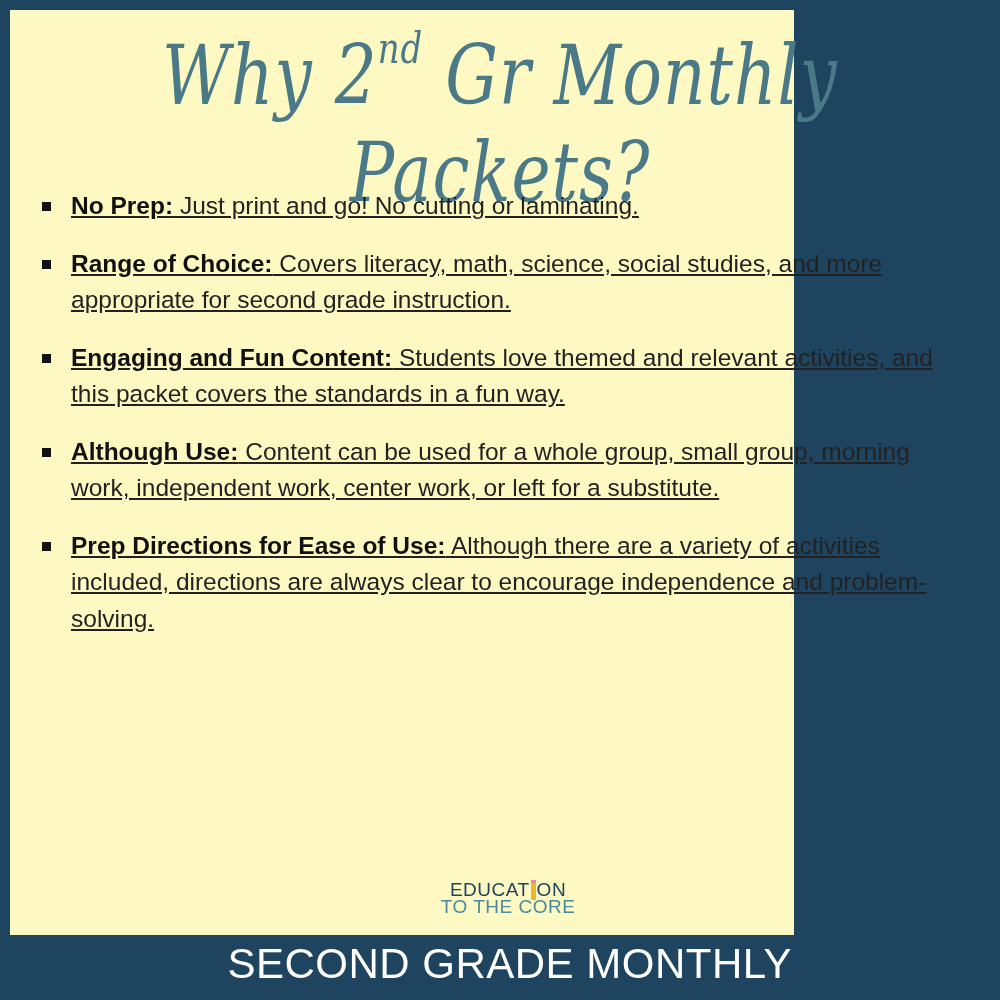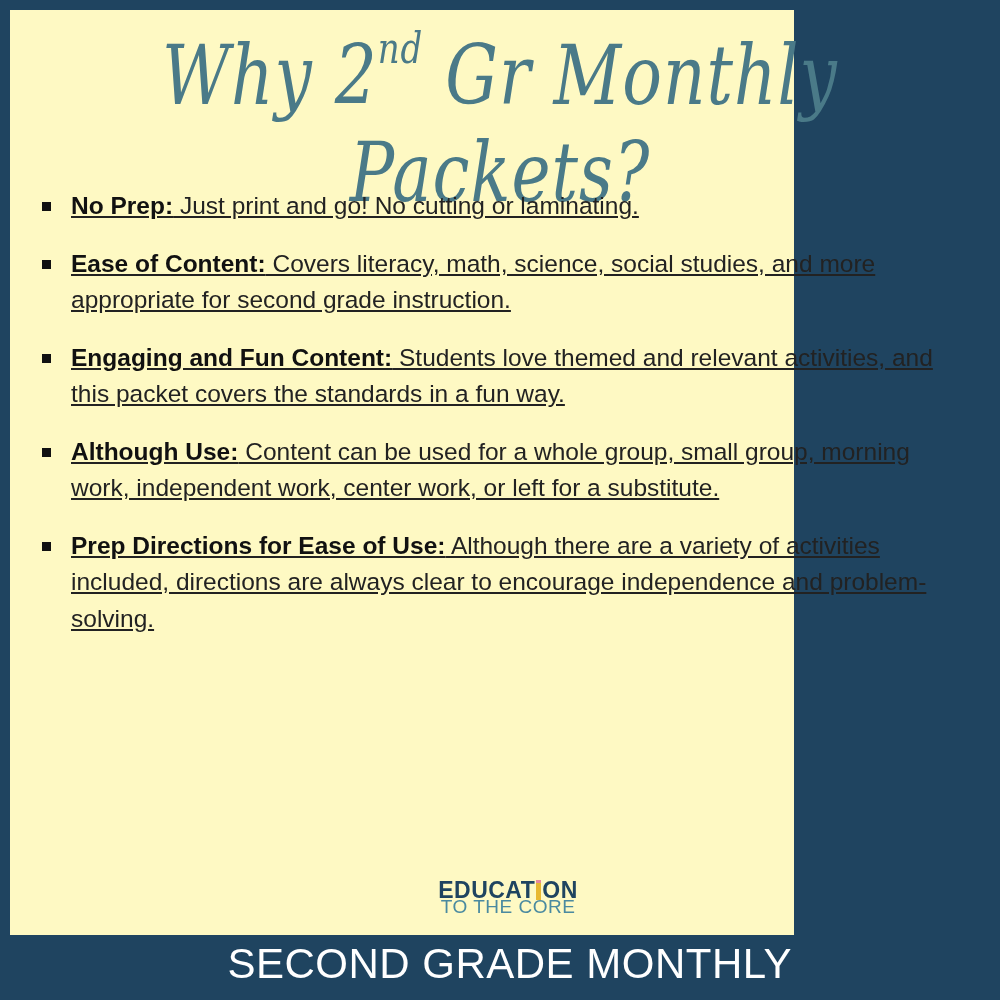--- a/index.html
+++ b/index.html
@@ -5,34 +5,34 @@
     html, body { margin:0; padding:0; }
     body { width:1000px; height:1000px; background:#1f4460; position:relative; overflow:hidden; font-family:"Liberation Sans", sans-serif; }
     .card { position:absolute; left:10px; top:10px; width:784px; height:925px; background:#fef9c3; }
     .title { position:absolute; left:0; top:18px; width:980px; text-align:center; color:#4a7a88; font-family:"DejaVu Serif", serif; font-style:italic; font-size:66px; letter-spacing:1px; font-weight:400; transform:scaleY(1.25); transform-origin:top center; }
     .title sup { font-size:34px; vertical-align:top; position:relative; top:-4px; }
     ul.list { position:absolute; left:24px; top:178px; width:940px; margin:0; padding:0; list-style:none; }
     ul.list li { position:relative; padding-left:37px; color:#222222; font-size:24.5px; line-height:36.5px; margin-bottom:21px;text-decoration:underline; }
     ul.list li .bullet { position:absolute; left:8px; top:14px; width:9px; height:9px; background:#111111; }
     ul.list li b { font-weight:bold; color:#111111; }
     .logo { position:absolute; left:428px; top:870px; width:140px; text-align:center; }
-    .logo .l1 { font-weight:bold; font-size:23px; color:#1f4460; letter-spacing:0.5px; line-height:20px; }
+    .logo .l1 { font-weight:normal; font-size:19px; color:#1f4460; letter-spacing:0.5px; line-height:20px; }
     .logo .l1 .pencil { display:inline-block; width:5px; height:20px; background:#e8b830; vertical-align:top; margin:0 1px; border-top:3px solid #e88a9a; box-sizing:border-box; }
     .logo .l2 { font-size:19px; color:#4a8aa0; letter-spacing:0.5px; line-height:14px; }
     .footer { position:absolute; left:0; top:935px; width:792px; height:65px; text-align:right; color:#ffffff; font-size:42px; line-height:58px; letter-spacing:0.5px; }
   </style>
 </head>
 <body>
 
 <div class="card">
   <div class="title"><span>Why 2</span><sup>nd</sup><span> Gr Monthly Packets?</span></div>
 
   <ul class="list">
     <li><span class="bullet"></span><b>No Prep:</b><span> Just print and go! No cutting or laminating.</span></li>
-    <li><span class="bullet"></span><b>Ease of Content:</b><span> Covers literacy, math, science, social studies, and more appropriate for second grade instruction.</span></li>
+    <li><span class="bullet"></span><b>Range of Choice:</b><span> Covers literacy, math, science, social studies, and more appropriate for second grade instruction.</span></li>
     <li><span class="bullet"></span><b>Engaging and Fun Content:</b><span> Students love themed and relevant activities, and this packet covers the standards in a fun way.</span></li>
     <li><span class="bullet"></span><b>Although Use:</b><span> Content can be used for a whole group, small group, morning work, independent work, center work, or left for a substitute.</span></li>
     <li><span class="bullet"></span><b>Prep Directions for Ease of Use:</b><span> Although there are a variety of activities included, directions are always clear to encourage independence and problem-solving.</span></li>
   </ul>
 
   <div class="logo">
     <div class="l1"><span>EDUCAT</span><span class="pencil"></span><span>ON</span></div>
     <div class="l2">TO THE CORE</div>
   </div>
 </div>

